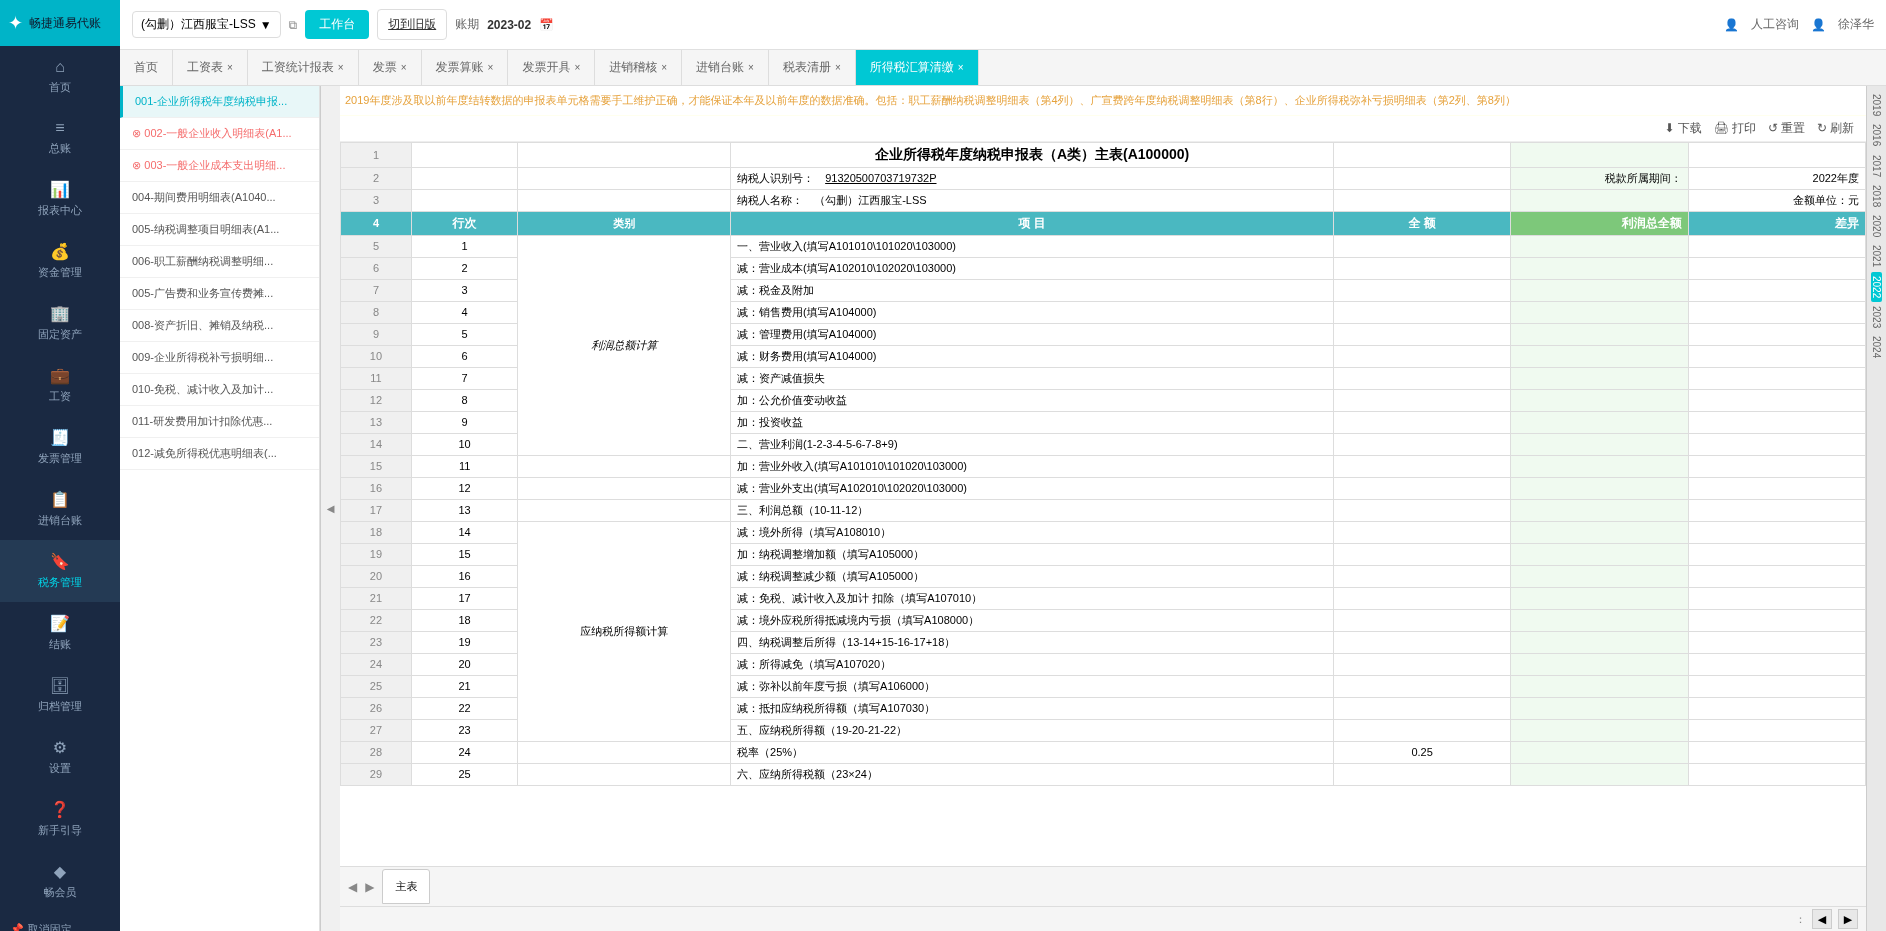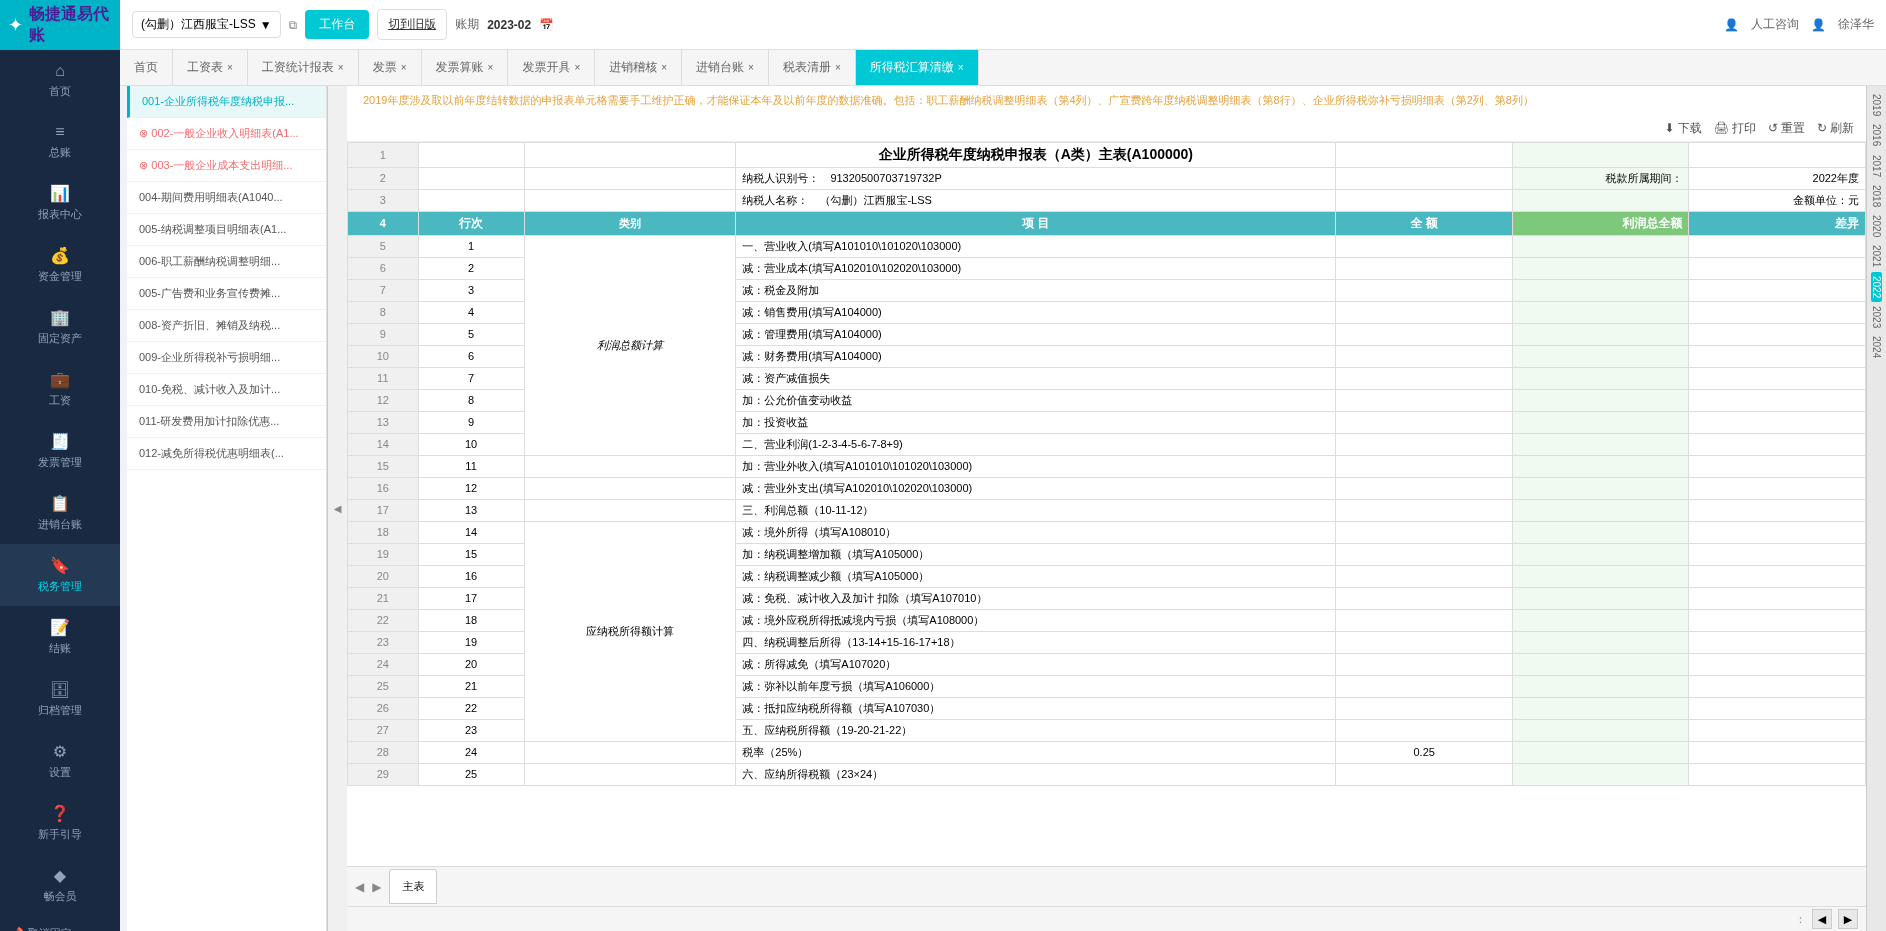--- a/index.html
+++ b/index.html
@@ -29,30 +29,30 @@
     
     .tab-bar { background: #f5f5f5; height: 36px; display: flex; align-items: stretch; border-bottom: 1px solid #ddd; flex-shrink: 0; overflow-x: auto; }
     .tab-item { display: flex; align-items: center; padding: 0 14px; gap: 4px; font-size: 12px; color: #666; cursor: pointer; white-space: nowrap; border-right: 1px solid #ddd; background: #f5f5f5; }
     .tab-item.active { background: #00c8d4; color: #fff; }
     .tab-close { font-size: 10px; cursor: pointer; }
     
     
     .content-area { display: flex; flex: 1; overflow: hidden; }
     
     
-    .sub-sidebar { width: 200px; background: #fff; border-right: 1px solid #e0e0e0; display: flex; flex-direction: column; flex-shrink: 0; overflow-y: auto; margin-left: 7px; }
+    .sub-sidebar { width: 200px; background: #fff; border-right: 1px solid #e0e0e0; display: flex; flex-direction: column; flex-shrink: 0; overflow-y: auto; }
     .sub-sidebar-item { padding: 8px 12px; font-size: 11px; color: #555; cursor: pointer; border-bottom: 1px solid #f0f0f0; }
     .sub-sidebar-item.active { background: #e8f7f8; color: #00b4c8; border-left: 3px solid #00b4c8; }
     .sub-sidebar-item.error { color: #f56c6c; }
     
     
     .main-content { flex: 1; display: flex; flex-direction: column; overflow: hidden; position: relative; }
     
     
-    .warning-bar { background: #fff; padding: 6px 16px; font-size: 11px; color: #e6a23c; border-bottom: 1px solid #ffe; flex-shrink: 0; line-height: 1.5; }
+    .warning-bar { background: #fff; padding: 6px 5px; font-size: 11px; color: #e6a23c; border-bottom: 1px solid #ffe; flex-shrink: 0; line-height: 1.5; }
     
     
     .content-toolbar { display: flex; align-items: center; justify-content: flex-end; padding: 4px 12px; background: #fff; gap: 12px; border-bottom: 1px solid #eee; flex-shrink: 0; }
     .toolbar-btn { display: flex; align-items: center; gap: 3px; color: #555; cursor: pointer; font-size: 12px; }
     
     
     .spreadsheet-wrapper { flex: 1; overflow: auto; background: #fff; position: relative; }
     
     
     .data-table { border-collapse: collapse; width: 100%; min-width: 900px; }
@@ -91,21 +91,21 @@
     .col-toggle { width: 20px; background: #f0f0f0; border-left: 1px solid #ccc; display: flex; align-items: center; justify-content: center; cursor: pointer; font-size: 10px; color: #888; flex-shrink: 0; }
   </style>
 </head>
 <body>
 
 <div class="app-container">
 
   <div class="sidebar">
     <div class="sidebar-logo">
       <span style="color:#fff;font-size:18px;">✦</span>
-      <span style="color:#4c1d95;font-size:16px;font-weight:bold;">畅捷通易代账</span>
+      <span style="color:#0f172a;font-size:12px;font-weight:normal;">畅捷通易代账</span>
     </div>
 
     <div class="sidebar-item">
       <span class="icon">⌂</span>
       <span>首页</span>
     </div>
     <div class="sidebar-item">
       <span class="icon">≡</span>
       <span>总账</span>
     </div>
@@ -308,21 +308,21 @@
               <td class="col-e"></td>
               <td class="col-f"></td>
             </tr>
 
             <tr>
               <td class="row-num">2</td>
               <td class="col-a"></td>
               <td class="col-b"></td>
               <td class="col-c">
                 <span>纳税人识别号：</span>
-                <span style="margin-left:8px;">91320500703719732P</span>
+                <span style="margin-left:8px;text-decoration:underline;">91320500703719732P</span>
               </td>
               <td class="col-d"></td>
               <td class="col-e">税款所属期间：</td>
               <td class="col-f">2022年度</td>
             </tr>
 
             <tr>
               <td class="row-num">3</td>
               <td class="col-a"></td>
               <td class="col-b"></td>

